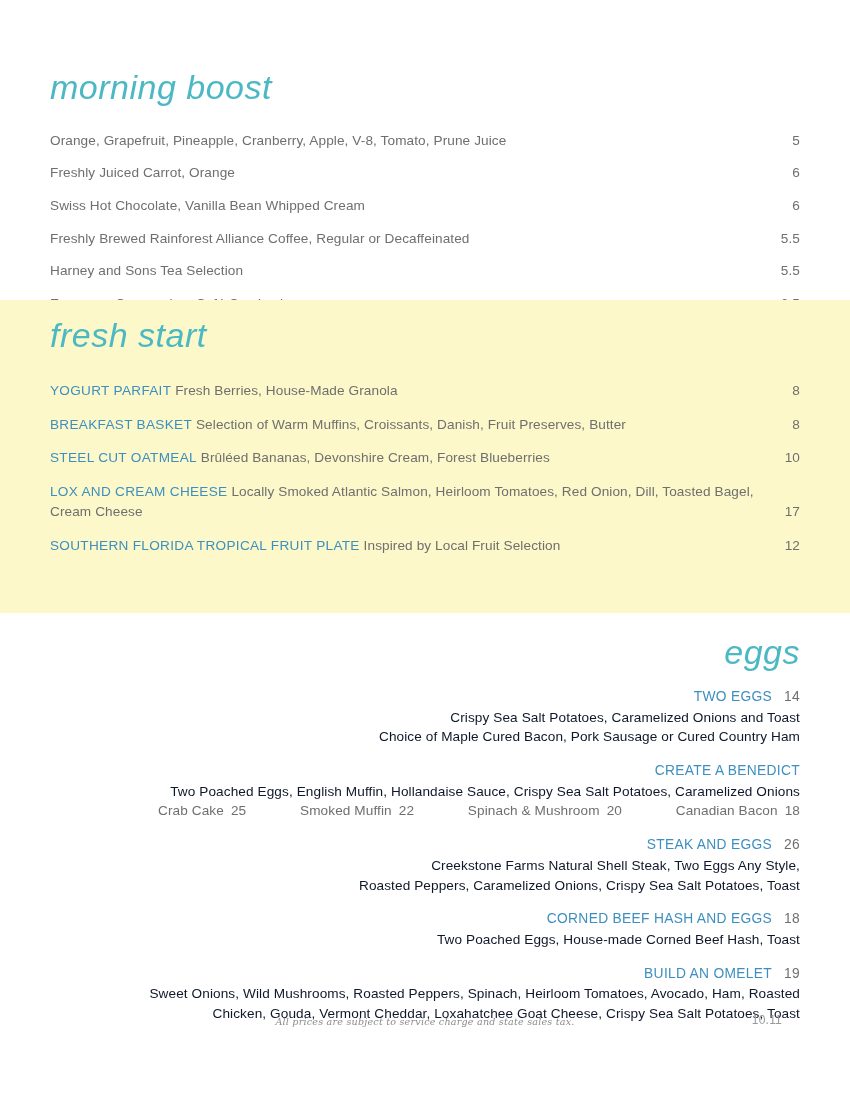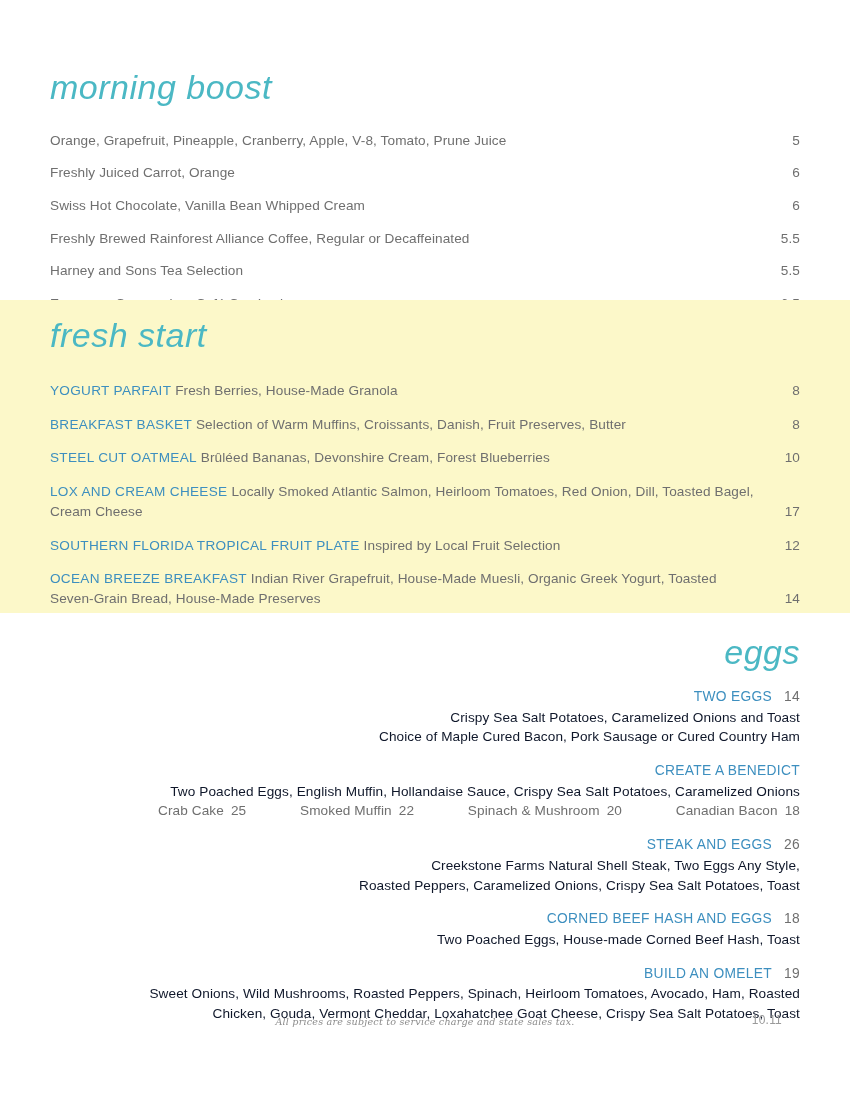--- a/index.html
+++ b/index.html
@@ -217,24 +217,20 @@
       <span class="row-price">10</span>
     </div>
     <div class="menu-row">
       <span class="row-text"><span class="item-name">LOX AND CREAM CHEESE</span> <span class="item-desc">Locally Smoked Atlantic Salmon, Heirloom Tomatoes, Red Onion, Dill, Toasted Bagel, Cream Cheese</span></span>
       <span class="row-price">17</span>
     </div>
     <div class="menu-row">
       <span class="row-text"><span class="item-name">SOUTHERN FLORIDA TROPICAL FRUIT PLATE</span> <span class="item-desc">Inspired by Local Fruit Selection</span></span>
       <span class="row-price">12</span>
     </div>
-    <div class="menu-row">
-      <span class="row-text"><span class="item-name">OCEAN BREEZE BREAKFAST</span> <span class="item-desc">Indian River Grapefruit, House-Made Muesli, Organic Greek Yogurt, Toasted Seven-Grain Bread, House-Made Preserves</span></span>
-      <span class="row-price">14</span>
-    </div>
   </section>
 
   <section class="band-eggs">
     <h1 class="section-title">eggs</h1>
 
     <div class="egg-item">
       <div class="egg-head">
         <span>TWO EGGS</span><span class="egg-price">14</span>
       </div>
       <div class="egg-desc">Crispy Sea Salt Potatoes, Caramelized Onions and Toast</div>

